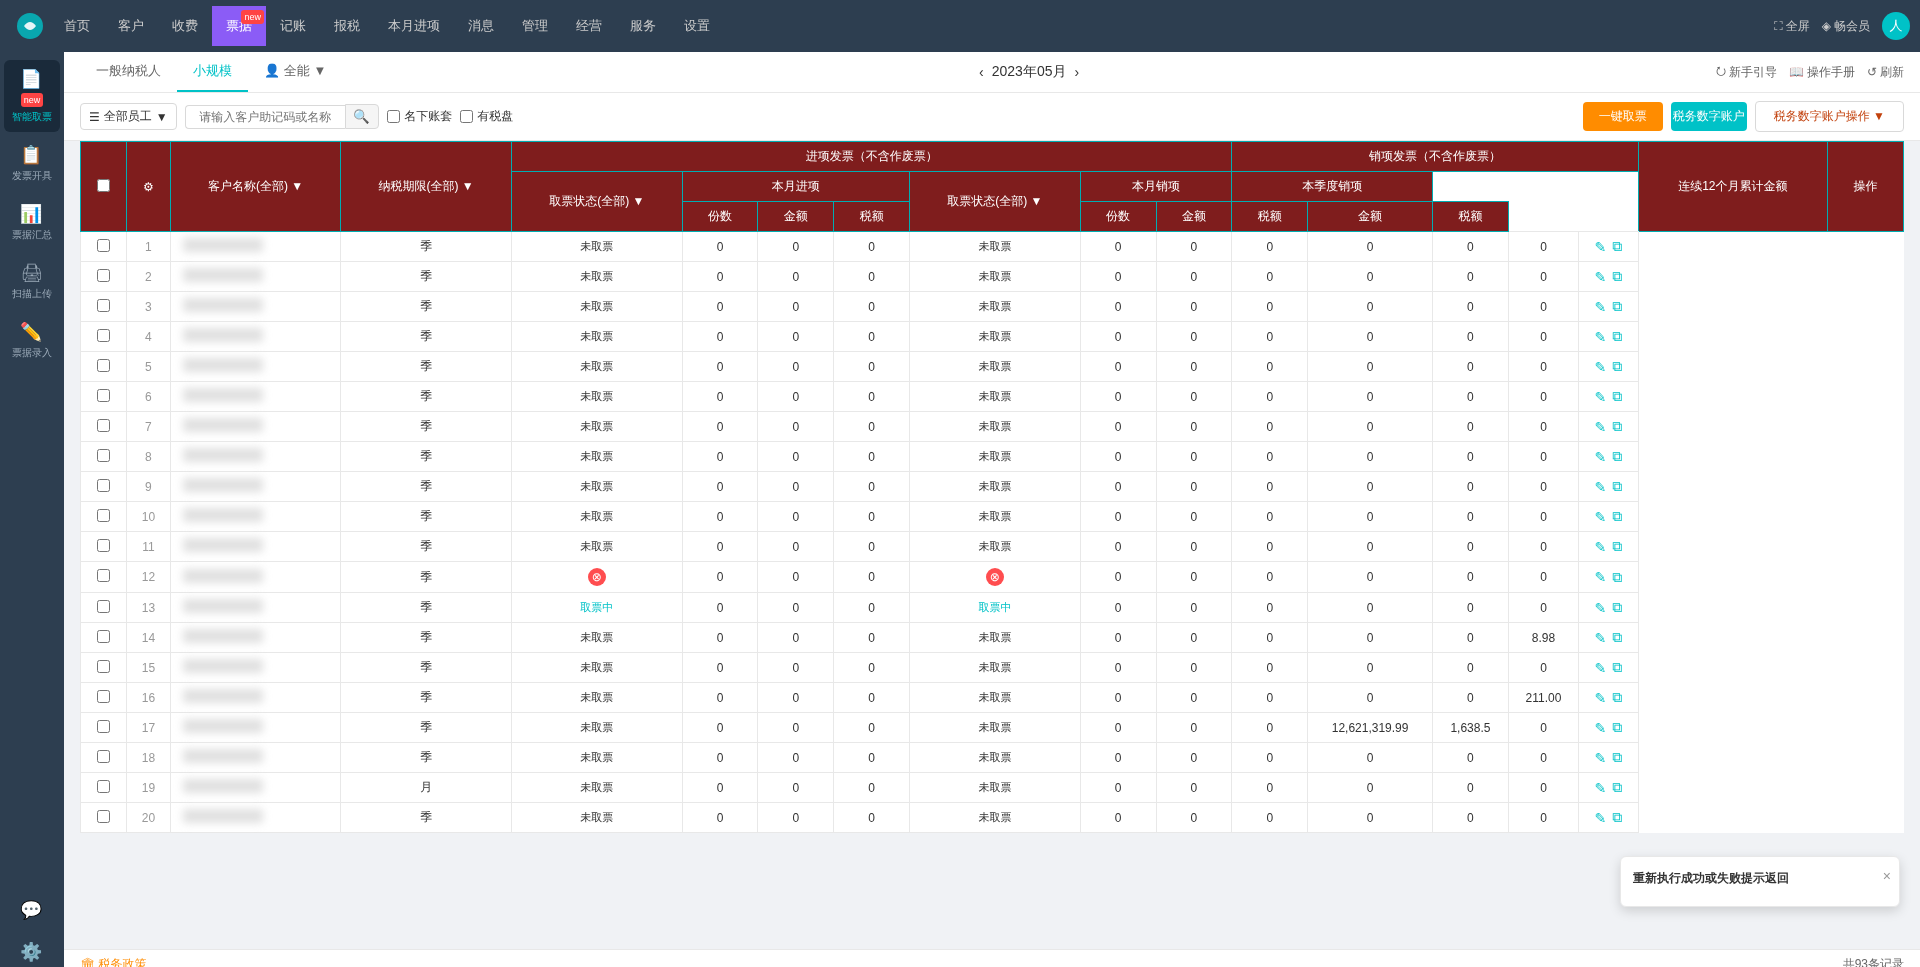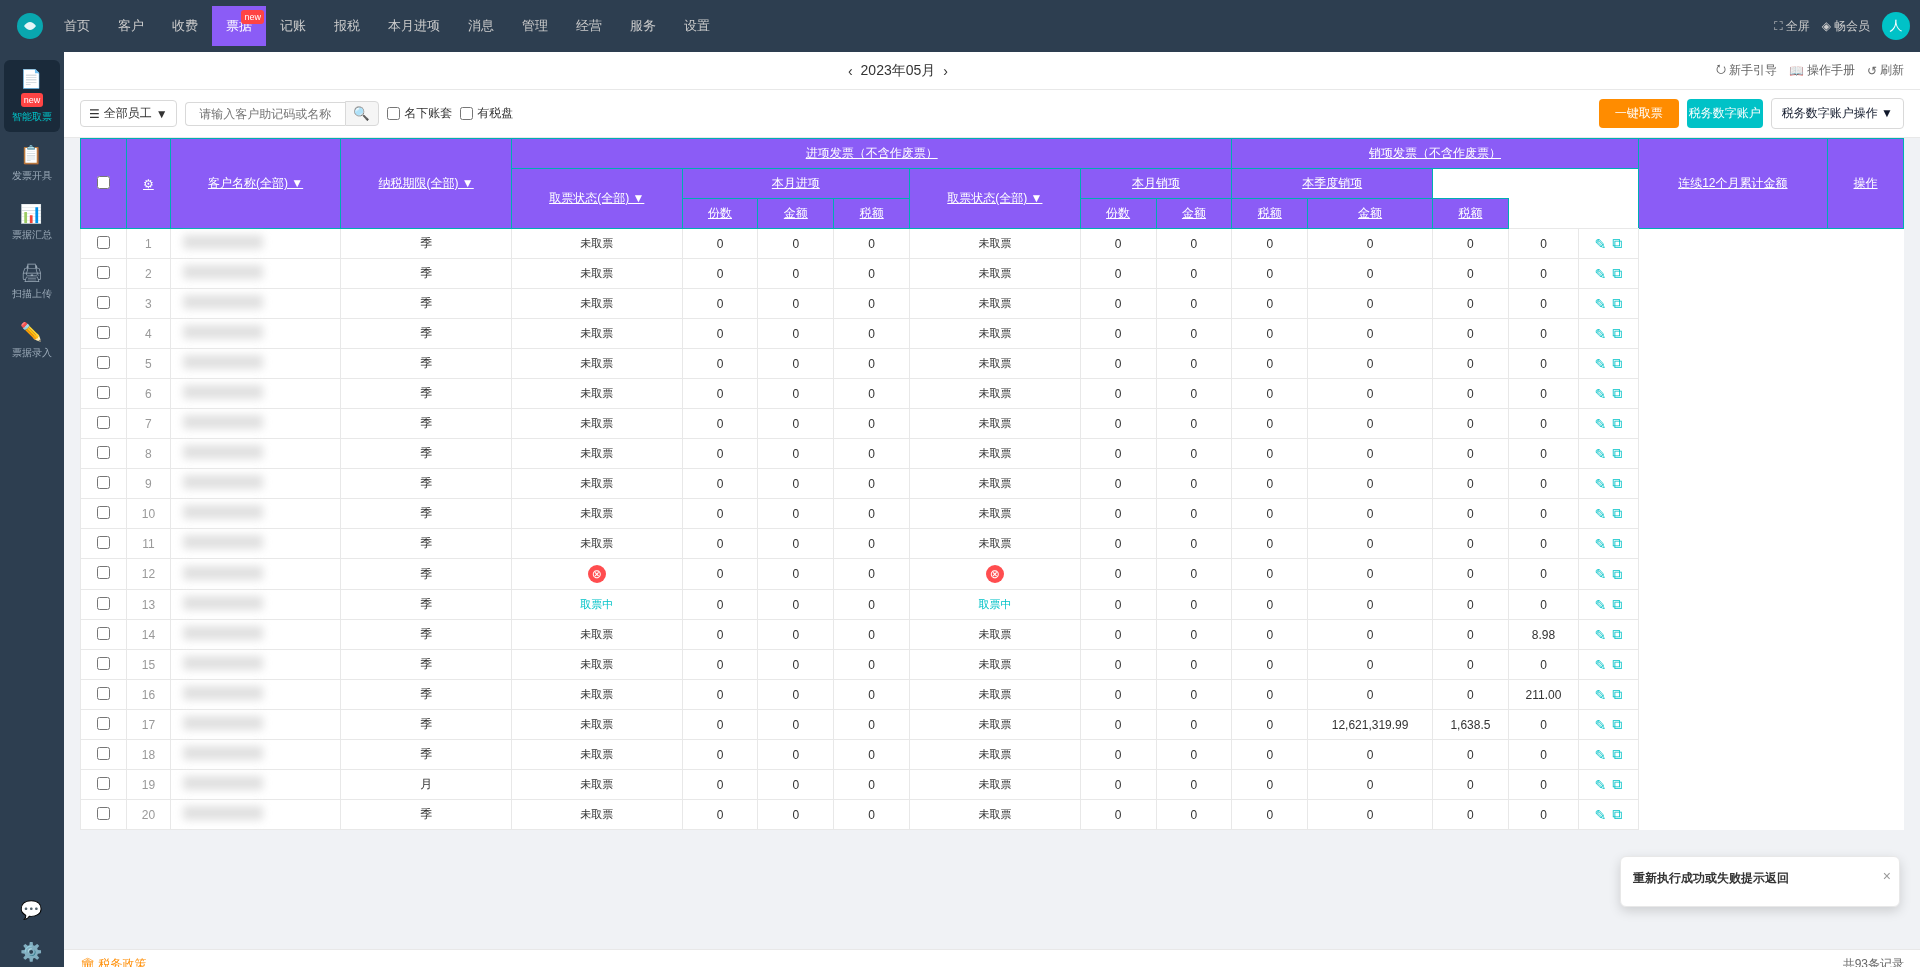--- a/index.html
+++ b/index.html
@@ -30,26 +30,26 @@
     .tab { padding: 10px 16px; cursor: pointer; font-size: 13px; color: #666; border-bottom: 2px solid transparent; }
     .tab.active { color: #00c2c7; border-bottom: 2px solid #00c2c7; font-weight: 500; }
 
     
     .toolbar { background: #fff; padding: 8px 16px; display: flex; align-items: center; gap: 8px; border-bottom: 1px solid #e8e8e8; }
     .toolbar .employee-select { display: flex; align-items: center; border: 1px solid #d9d9d9; border-radius: 4px; padding: 4px 8px; font-size: 12px; cursor: pointer; background: #fff; gap: 4px; }
     .toolbar .checkbox-item { display: flex; align-items: center; gap: 4px; font-size: 12px; cursor: pointer; }
     .toolbar-right { margin-left: auto; display: flex; align-items: center; gap: 8px; }
     .btn-primary { background: #ff8c00; color: #fff; border: none; padding: 6px 16px; border-radius: 4px; cursor: pointer; font-size: 12px; font-weight: 500; }
     .btn-teal { background: #00c2c7; color: #fff; border: none; padding: 6px 2px; border-radius: 4px; cursor: pointer; font-size: 12px; }
-    .btn-outline { background: #fff; color: #0f172a; border: 1px solid #d9d9d9; padding: 6px 10px; border-radius: 4px; cursor: pointer; font-size: 12px; display: flex; align-items: center; gap: 4px; }
+    .btn-outline { background: #fff; color: #c2410c; border: 1px solid #d9d9d9; padding: 6px 18px; border-radius: 4px; cursor: pointer; font-size: 12px; display: flex; align-items: center; gap: 4px; }
 
     
     .table-container { flex: 1; overflow: auto; padding: 0 16px 8px; }
     table { width: 100%; border-collapse: collapse; font-size: 12px; background: #fff; }
-    thead tr th { background: #8b5cf6; color: #fff; padding: 6px 16px; text-align: center; border: 1px solid #00adb2; font-weight: normal; white-space: nowrap; position: sticky; top: 0; z-index: 10; text-decoration: underline; }
+    thead tr th { background: #7f1d1d; color: #fff; padding: 6px 16px; text-align: center; border: 1px solid #00adb2; font-weight: normal; white-space: nowrap; position: sticky; top: 0; z-index: 10; }
     tbody tr td { padding: 6px 8px; border: 1px solid #e8e8e8; text-align: center; color: #333; white-space: nowrap; }
     tbody tr td:first-child { width: 36px; }
     tbody tr td:nth-child(2) { width: 36px; color: #999; }
     .status-badge { display: inline-block; font-size: 11px; }
     .status-error { color: #fff; background: #ff4d4f; border-radius: 50%; width: 18px; height: 18px; display: inline-flex; align-items: center; justify-content: center; }
     .action-icons { display: flex; align-items: center; justify-content: center; gap: 6px; }
     .action-icon { color: #00c2c7; cursor: pointer; font-size: 14px; }
     .blurred { filter: blur(4px); color: #999; background: #e0e0e0; border-radius: 3px; display: inline-block; min-width: 80px; height: 14px; }
     .bottom-bar { background: #fff; padding: 6px 16px; border-top: 1px solid #e8e8e8; font-size: 12px; color: #ff8c00; display: flex; align-items: flex-end; gap: 4px; justify-content: space-between; }
     .status-taking { color: #00c2c7; font-size: 11px; }
@@ -154,20 +154,32 @@
       <span class="si-icon">💬</span>
     </div>
     <div class="sidebar-item">
       <span class="si-icon">⚙️</span>
     </div>
   </div>
 
   <div class="main">
 
     <div class="tabs-header">
+      <div class="tabs-left">
+        <div class="tab">
+          <span>一般纳税人</span>
+        </div>
+        <div class="tab active" style="border-bottom:2px solid #00c2c7; color:#00c2c7;">
+          <span>小规模</span>
+        </div>
+        <div class="tab">
+          <span>👤 </span><span>全能</span>
+          <span> ▼</span>
+        </div>
+      </div>
       <div class="date-center">
         <div class="arrow">‹</div>
         <span>2023年05月</span>
         <div class="arrow">›</div>
       </div>
       <div class="nav-right-links">
         <span>⭮ <span>新手引导</span></span>
         <span>📖 <span>操作手册</span></span>
         <span>↺ <span>刷新</span></span>
       </div>

